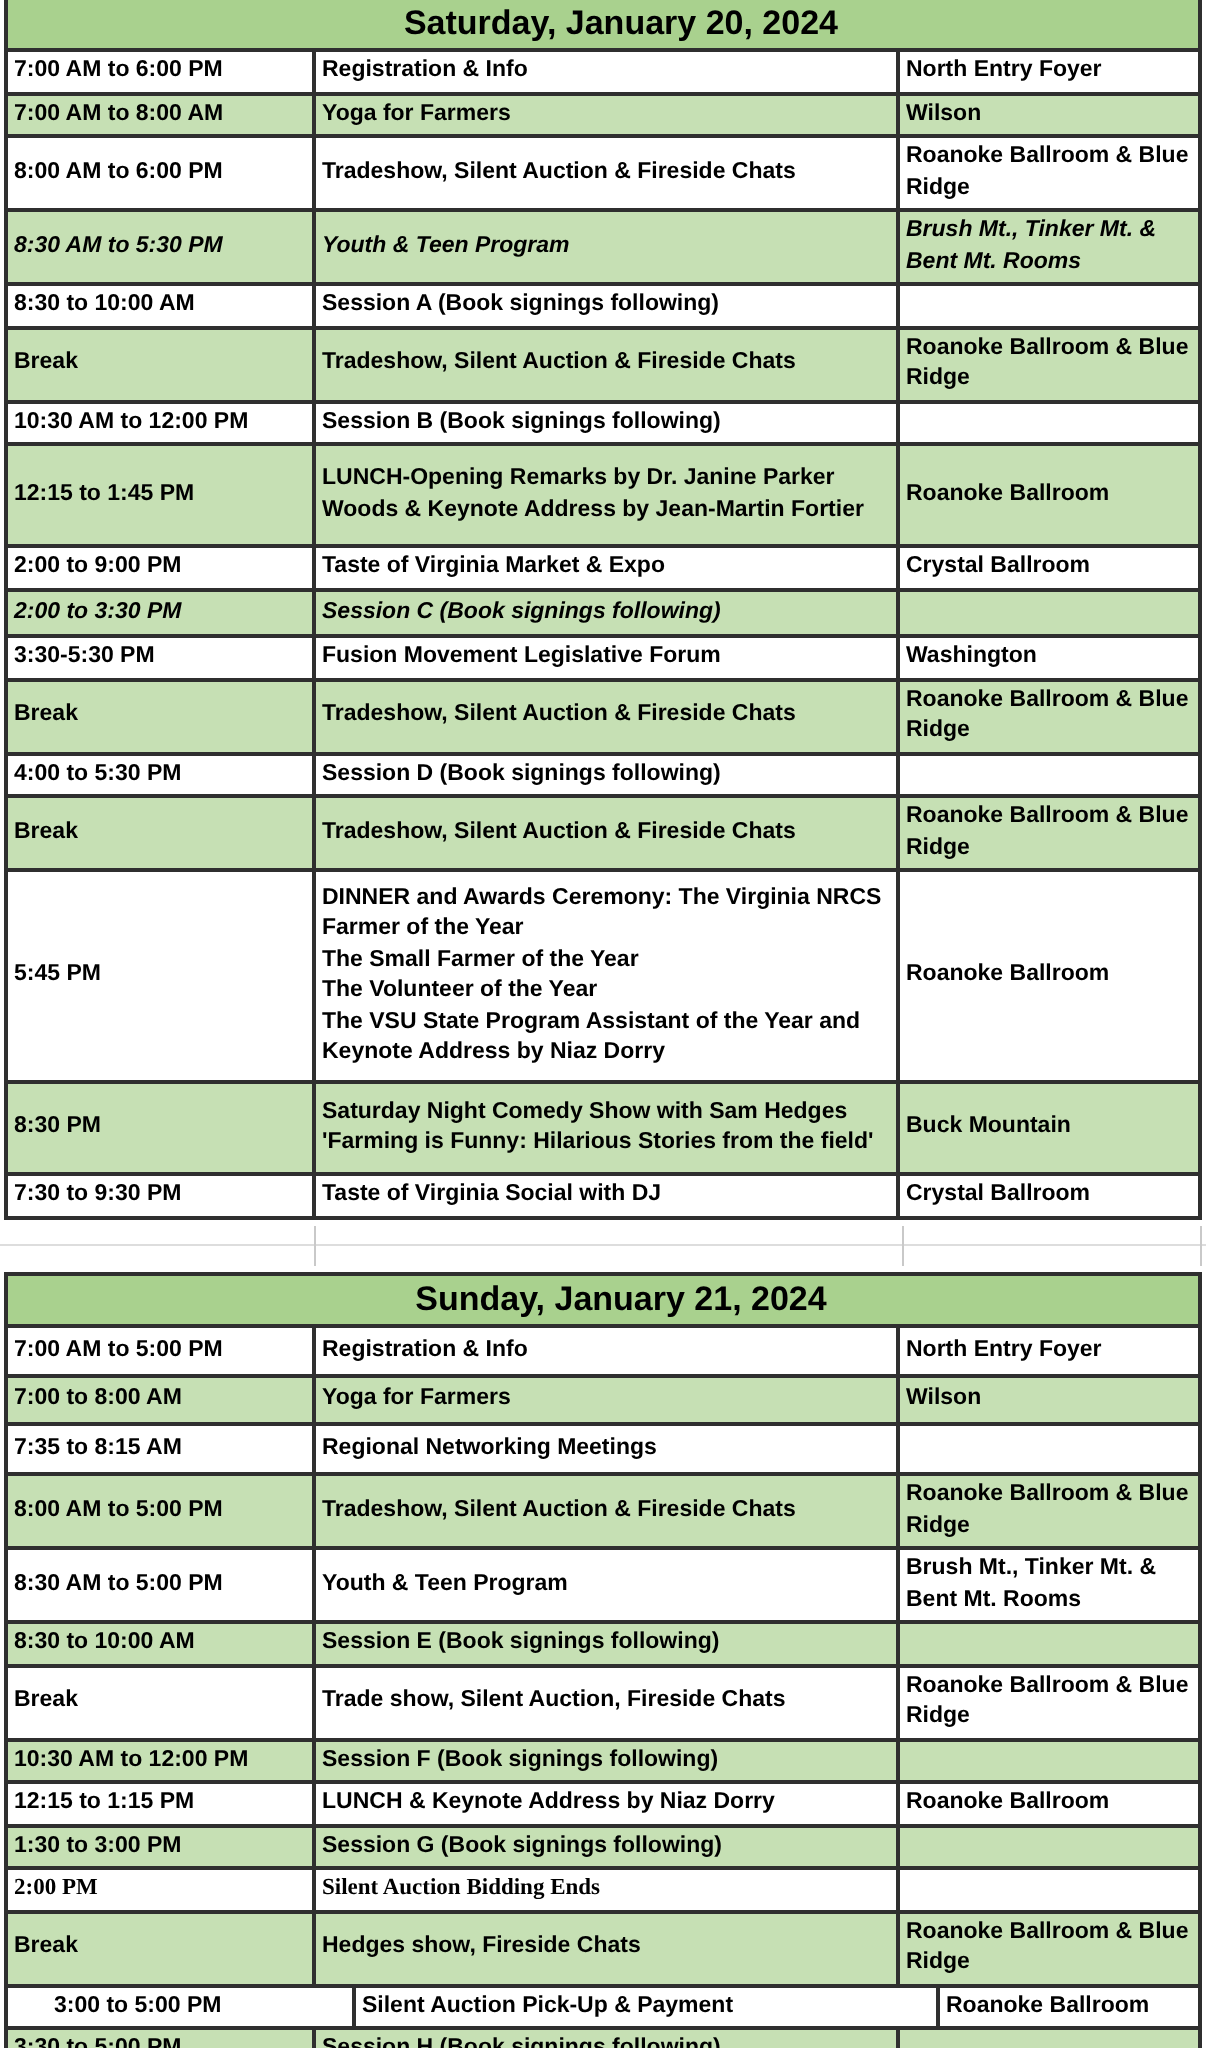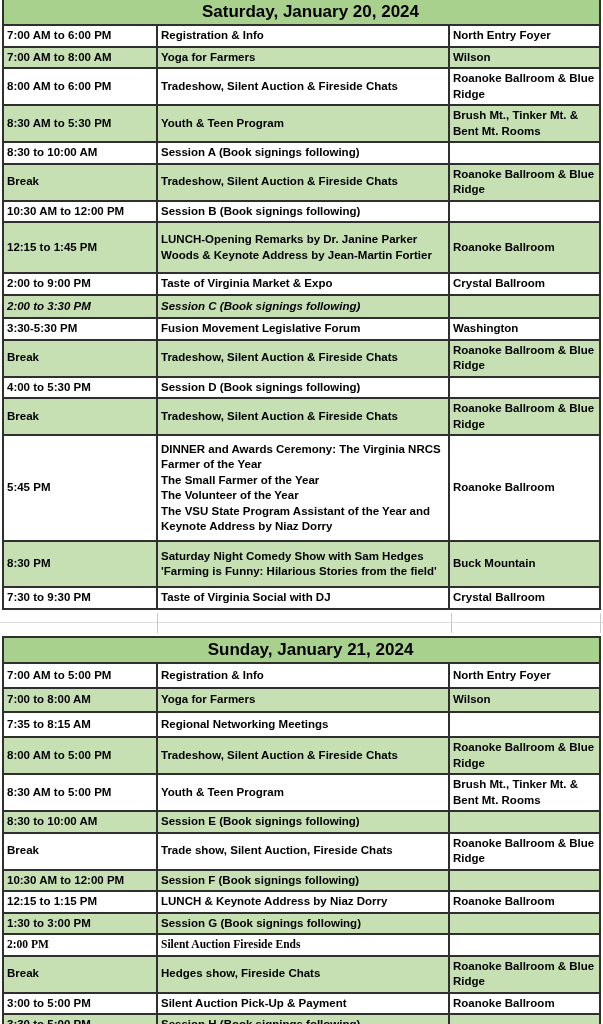--- a/index.html
+++ b/index.html
@@ -75,21 +75,21 @@
         <div class="row green" style="min-height: 17px;">
     <div class="cell">7:00 AM to 8:00 AM</div>
     <div class="cell">Yoga for Farmers</div>
     <div class="cell">Wilson</div>
   </div>
         <div class="row" style="min-height: 33px;">
     <div class="cell">8:00 AM to 6:00 PM</div>
     <div class="cell">Tradeshow, Silent Auction &amp; Fireside Chats</div>
     <div class="cell">Roanoke Ballroom &amp; Blue Ridge</div>
   </div>
-        <div class="row green" style="min-height: 33px;">
+        <div class="row green" style="min-height: 33px; font-style: italic;">
     <div class="cell">8:30 AM to 5:30 PM</div>
     <div class="cell">Youth &amp; Teen Program</div>
     <div class="cell">Brush Mt., Tinker Mt. &amp; Bent Mt. Rooms</div>
   </div>
         <div class="row" style="min-height: 17px;">
     <div class="cell">8:30 to 10:00 AM</div>
     <div class="cell">Session A (Book signings following)</div>
     <div class="cell"></div>
   </div>
         <div class="row green" style="min-height: 33px;">
@@ -214,29 +214,29 @@
     <div class="cell">LUNCH &amp; Keynote Address by Niaz Dorry</div>
     <div class="cell">Roanoke Ballroom</div>
   </div>
         <div class="row green" style="min-height: 19px;">
     <div class="cell">1:30 to 3:00 PM</div>
     <div class="cell">Session G (Book signings following)</div>
     <div class="cell"></div>
   </div>
         <div class="row" style="min-height: 21px; font-family: Liberation Serif, serif;">
     <div class="cell">2:00 PM</div>
-    <div class="cell">Silent Auction Fireside Ends</div>
+    <div class="cell">Silent Auction Bidding Ends</div>
     <div class="cell"></div>
   </div>
         <div class="row green" style="min-height: 33px;">
     <div class="cell">Break</div>
     <div class="cell">Hedges show, Fireside Chats</div>
     <div class="cell">Roanoke Ballroom &amp; Blue Ridge</div>
   </div>
-        <div class="row" style="min-height: 21px;">
+        <div class="row" style="min-height: 21px; padding-left: 20px;">
     <div class="cell">3:00 to 5:00 PM</div>
     <div class="cell">Silent Auction Pick-Up &amp; Payment</div>
     <div class="cell">Roanoke Ballroom</div>
   </div>
         <div class="row green" style="min-height: 19px;">
     <div class="cell">3:30 to 5:00 PM</div>
     <div class="cell">Session H (Book signings following)</div>
     <div class="cell"></div>
   </div>
       </div>

